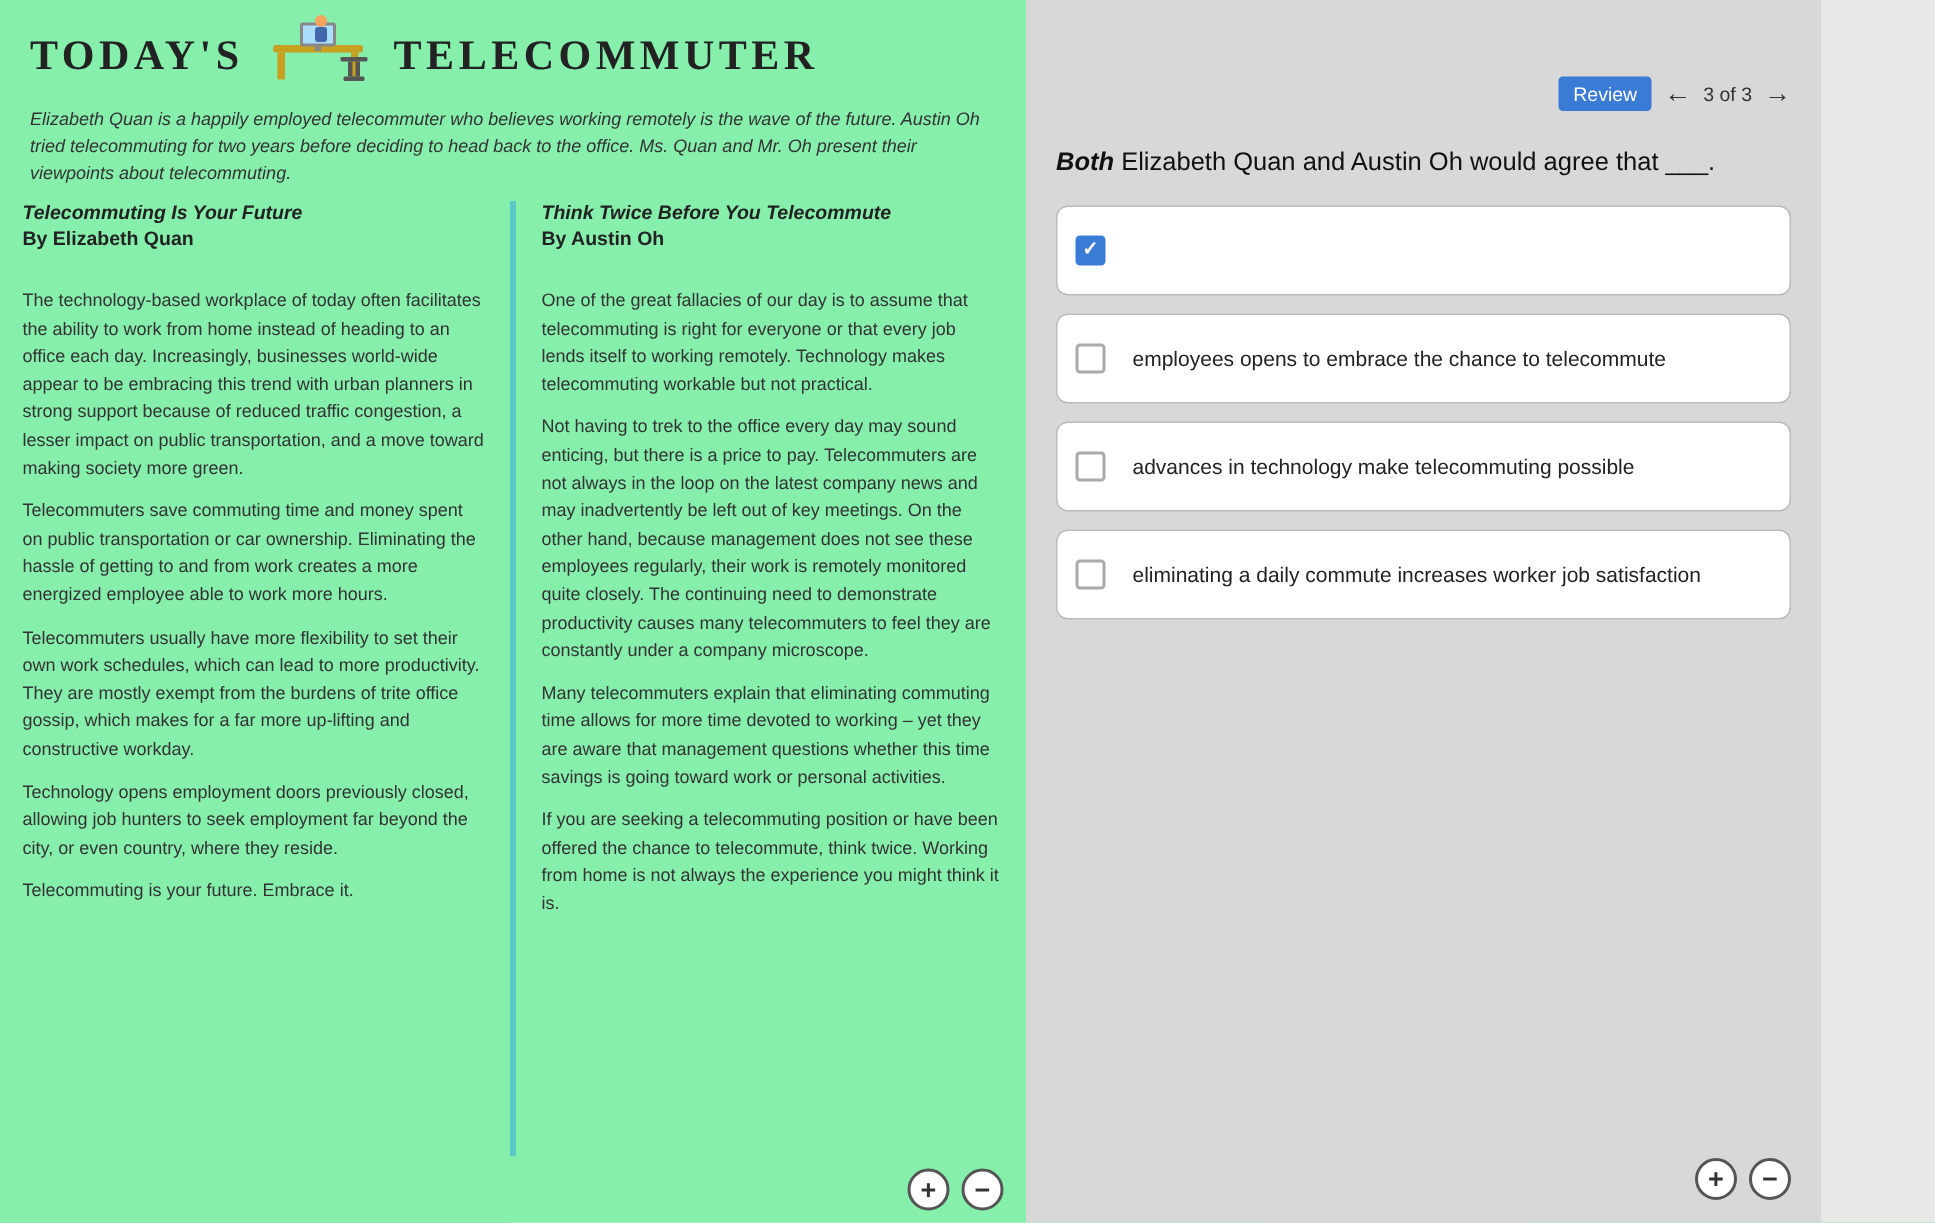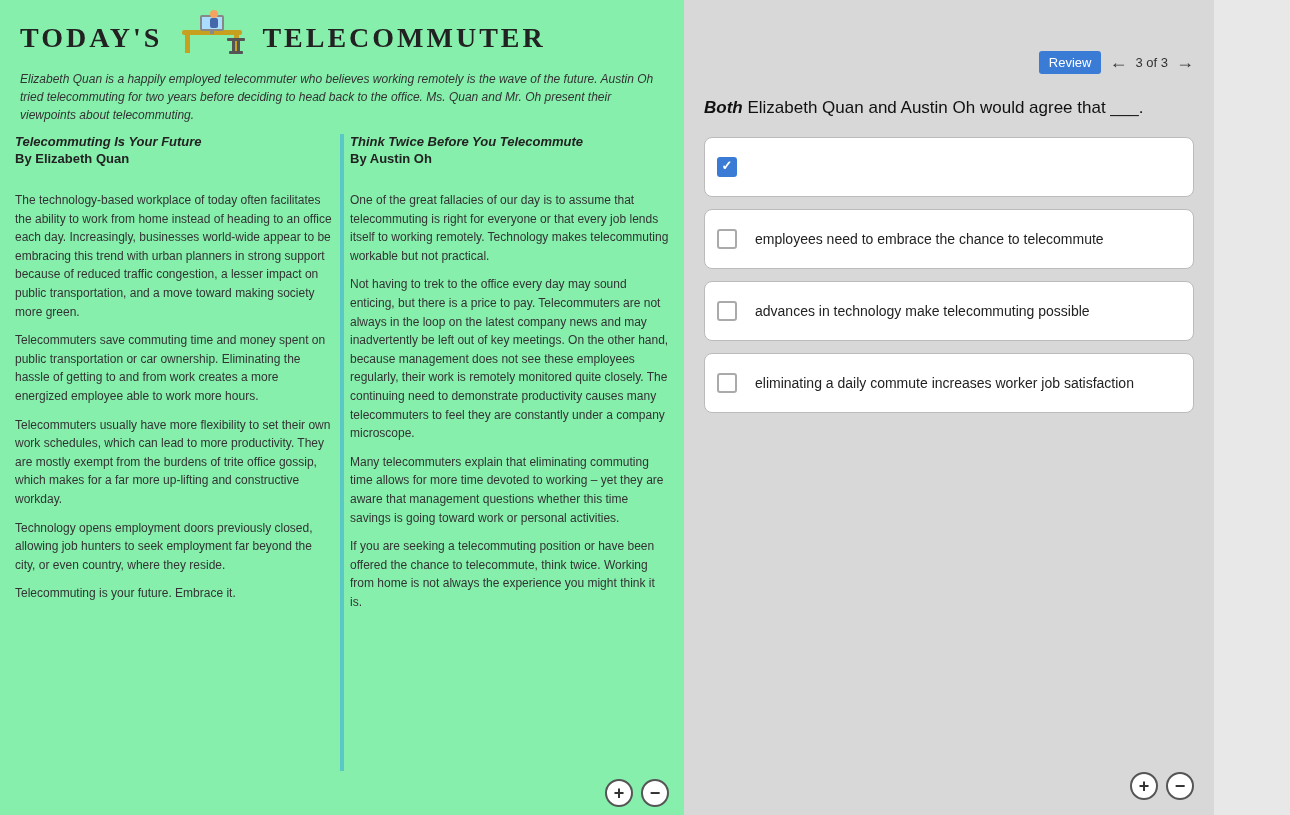--- a/index.html
+++ b/index.html
@@ -33,21 +33,21 @@
       font-style: italic;
       font-size: 12px;
       color: #333;
       line-height: 1.5;
     }
 
     .articles-container {
       display: flex;
       flex: 1;
       padding: 0 15px;
-      gap: 1px;
+      gap: 12px;
       overflow-y: auto;
     }
 
     .article-column {
       flex: 1;
     }
 
     .article-byline-title {
       font-weight: bold;
       font-style: italic;
@@ -264,21 +264,21 @@
   <div class="question-header">
     <em>Both</em> <span>Elizabeth Quan and Austin Oh would agree that ___.</span>
   </div>
 
   <div class="answer-option checked">
     <div class="checkbox"></div>
   </div>
 
   <div class="answer-option">
     <div class="checkbox"></div>
-    <span>employees need to embrace the chance to telecommute</span>
+    <span>employees opens to embrace the chance to telecommute</span>
   </div>
 
   <div class="answer-option">
     <div class="checkbox"></div>
     <span>advances in technology make telecommuting possible</span>
   </div>
 
   <div class="answer-option">
     <div class="checkbox"></div>
     <span>eliminating a daily commute increases worker job satisfaction</span>

